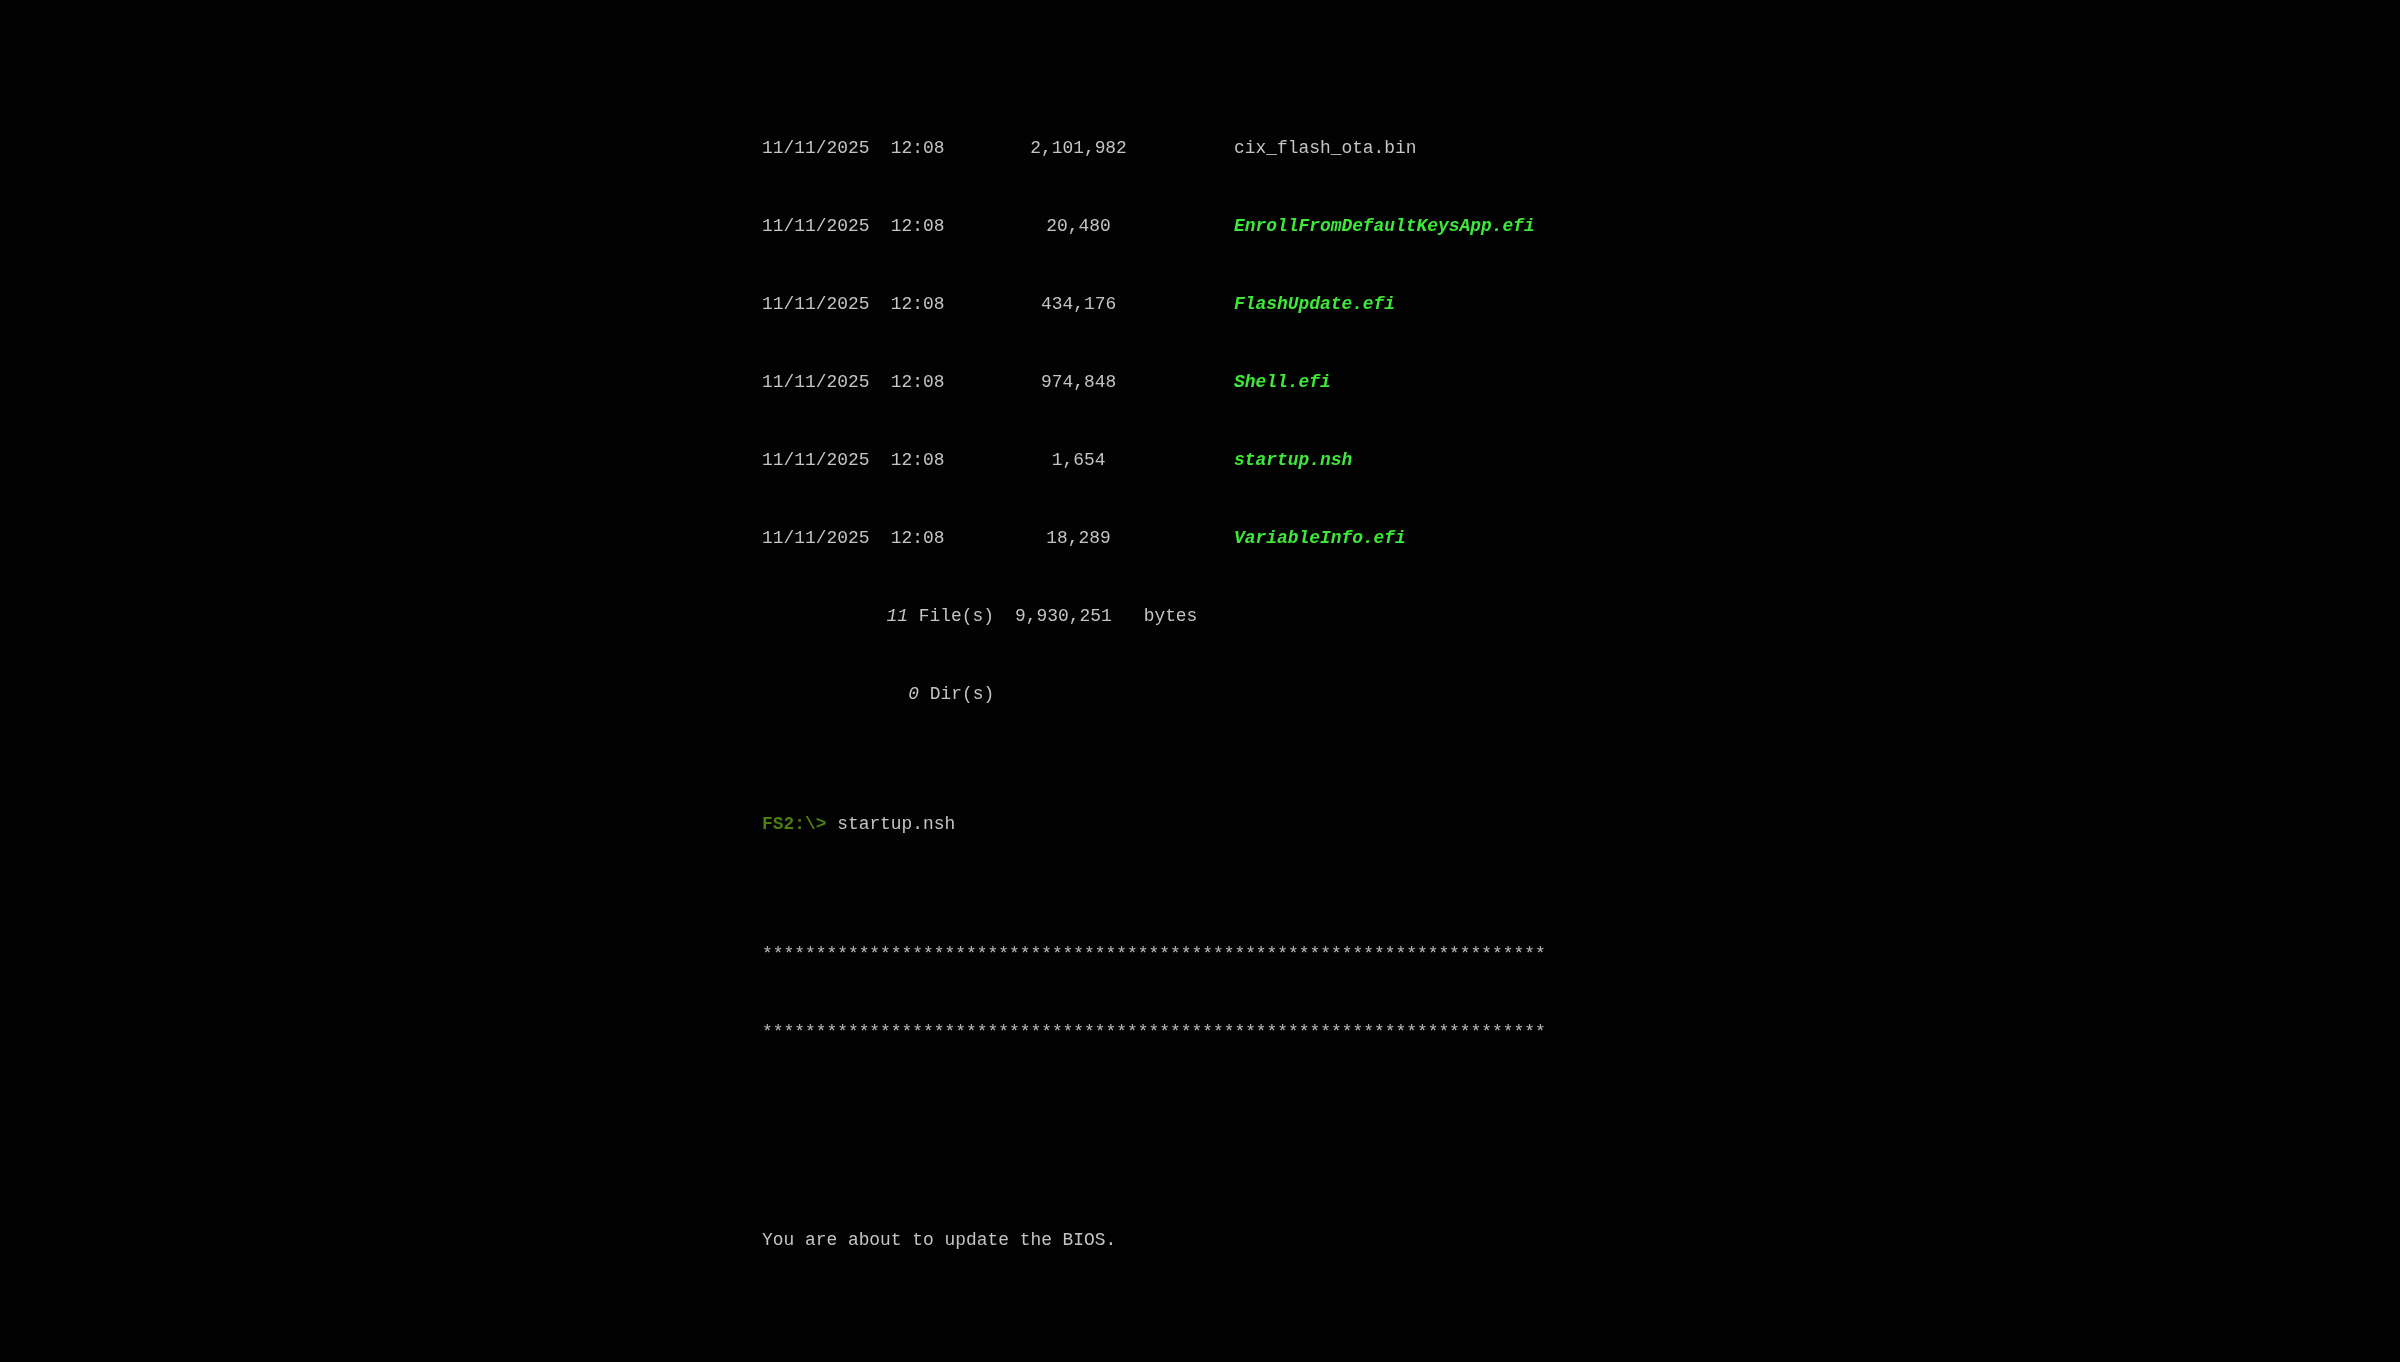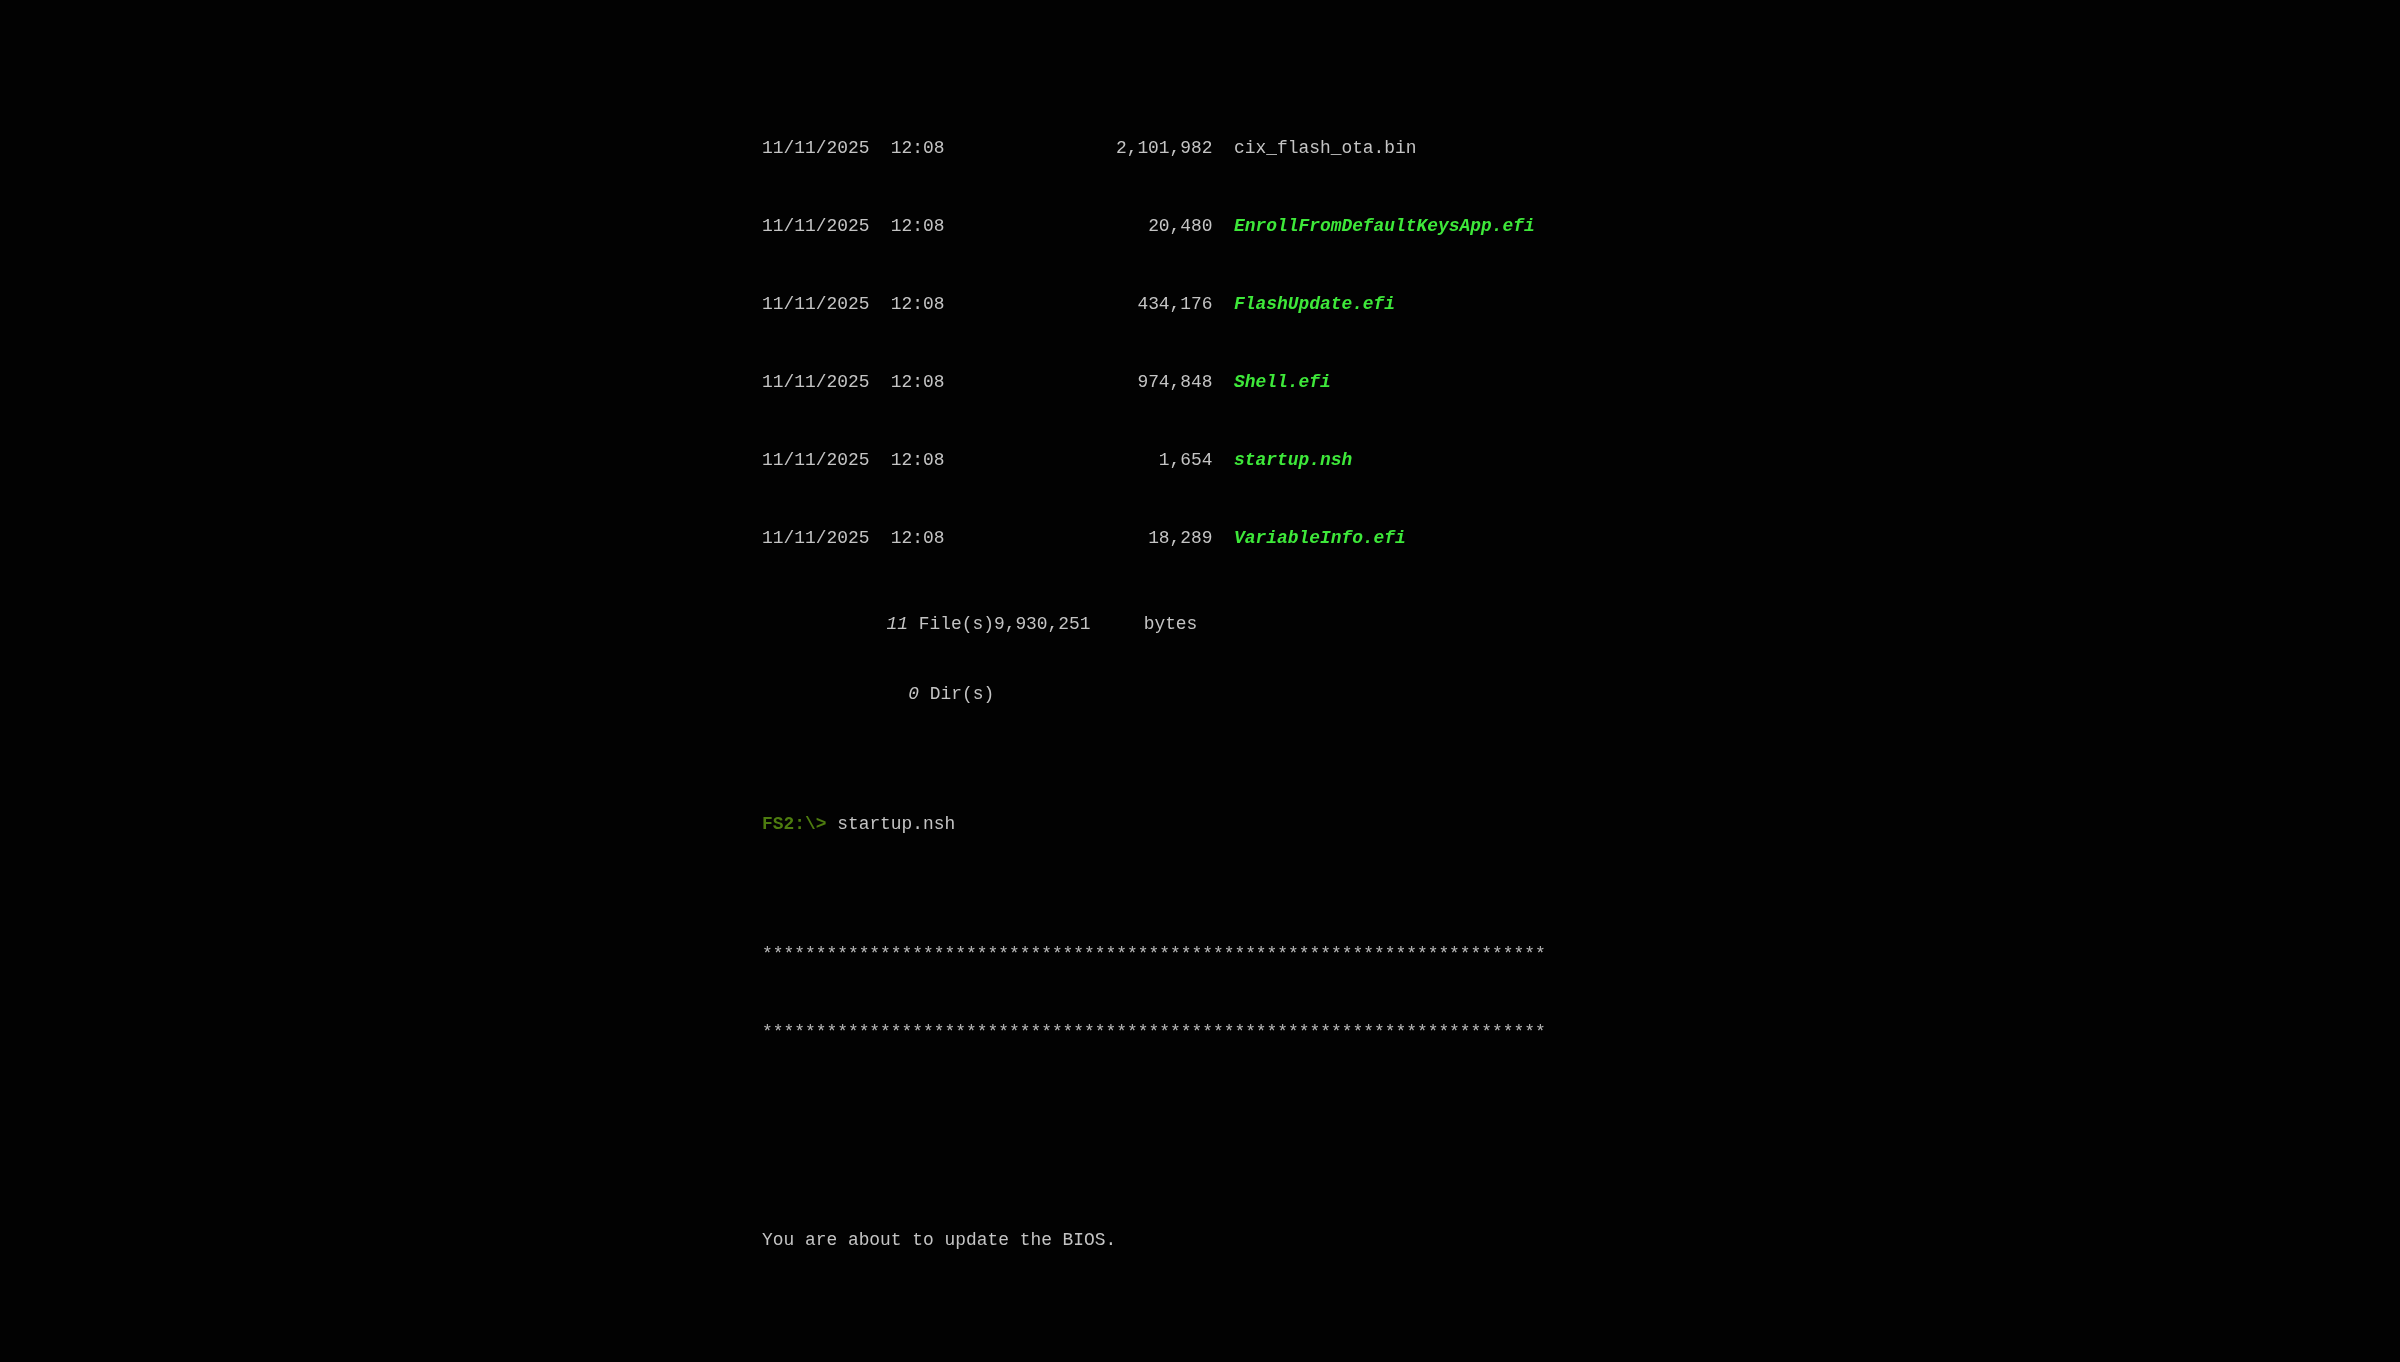--- a/index.html
+++ b/index.html
@@ -24,24 +24,24 @@
     font-size: 17.9px;
     line-height: 26px;
     color: #c4c4c4;
     white-space: pre;
     letter-spacing: 0;
   }
   .line { height: 26px; display: block; }
   .green { color: #3ee83a; font-weight: bold; font-style: italic; }
   .yellow { color: #4d7c0f; font-weight: bold; }
   .dim-sep { color: #b8b8b8; }
-  .col-size { display: inline-block; width: 268px; text-align: right; font-family: Liberation Mono, monospace; }
+  .col-size { display: inline-block; width: 268px; text-align: center; font-family: Liberation Mono, monospace; }
   .col-name { display: inline; }
   .summary-count { display: inline-block; width: 146px; text-align: right; font-style: italic; }
-  .summary-bytes { display: inline-block; width: 268px; text-align: left; margin-top: 8px; }
+  .summary-bytes { display: inline-block; width: 268px; text-align: center; }
   .centered { display: inline-block; width: 785px; text-align: center; }
 </style>
 </head>
 <body>
 
 <div class="screen">
   <div class="console">
 
     
     <div class="line"><span>11/11/2025</span><span>  </span><span>12:08</span><span class="col-size">2,101,982</span><span>  </span><span class="col-name">cix_flash_ota.bin</span></div>

